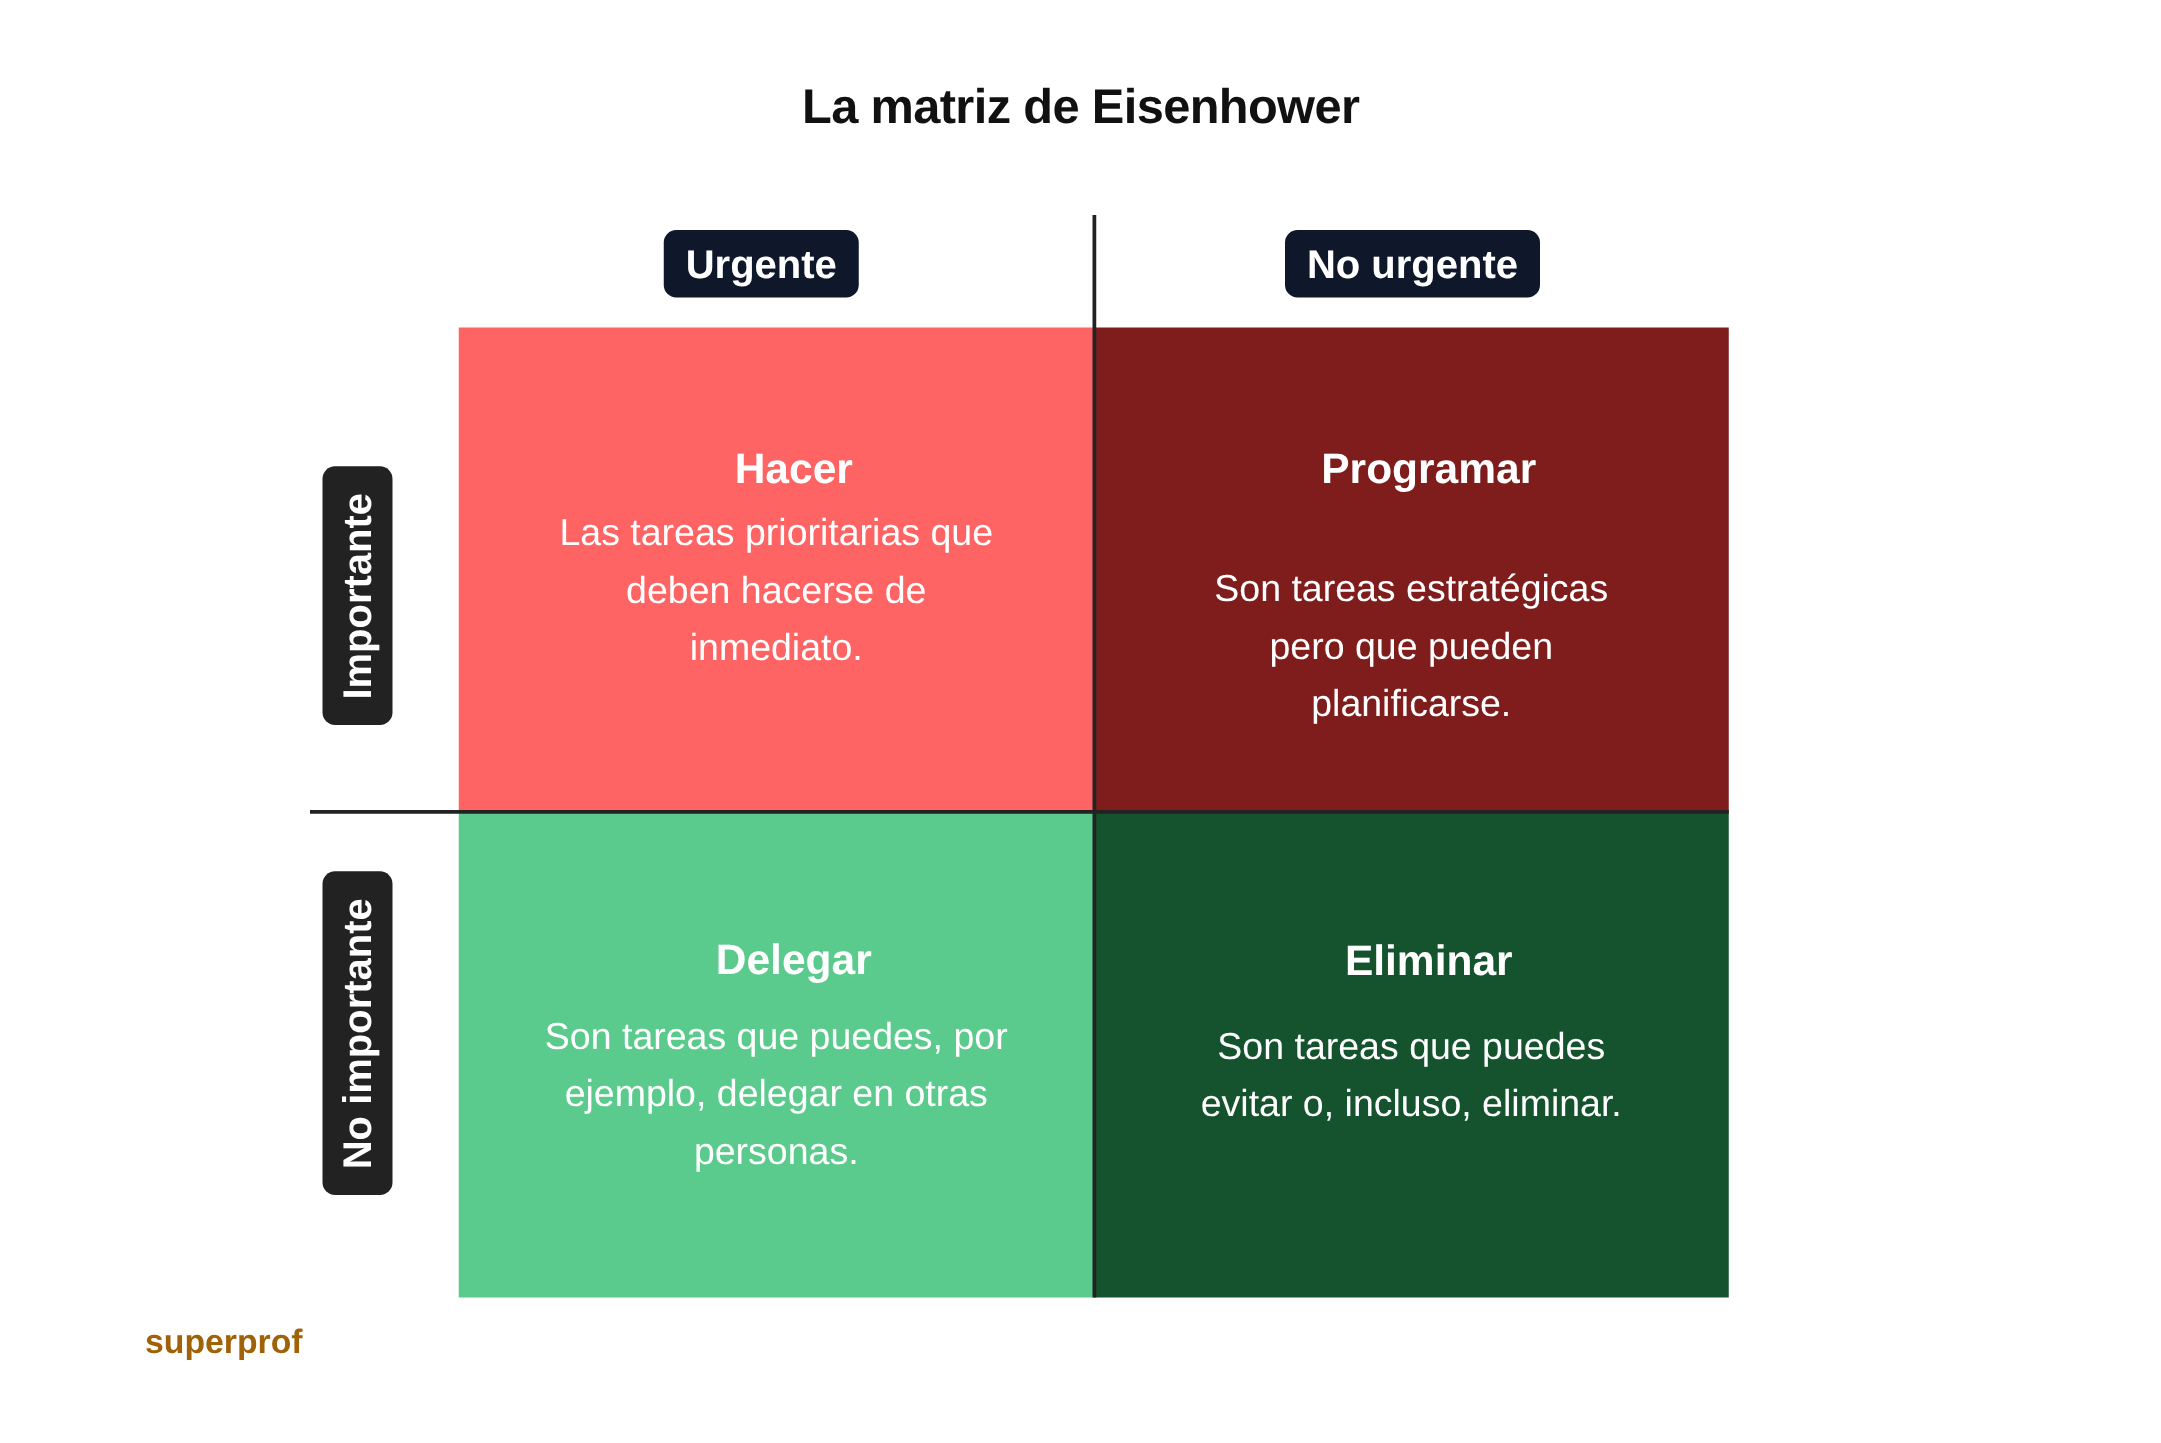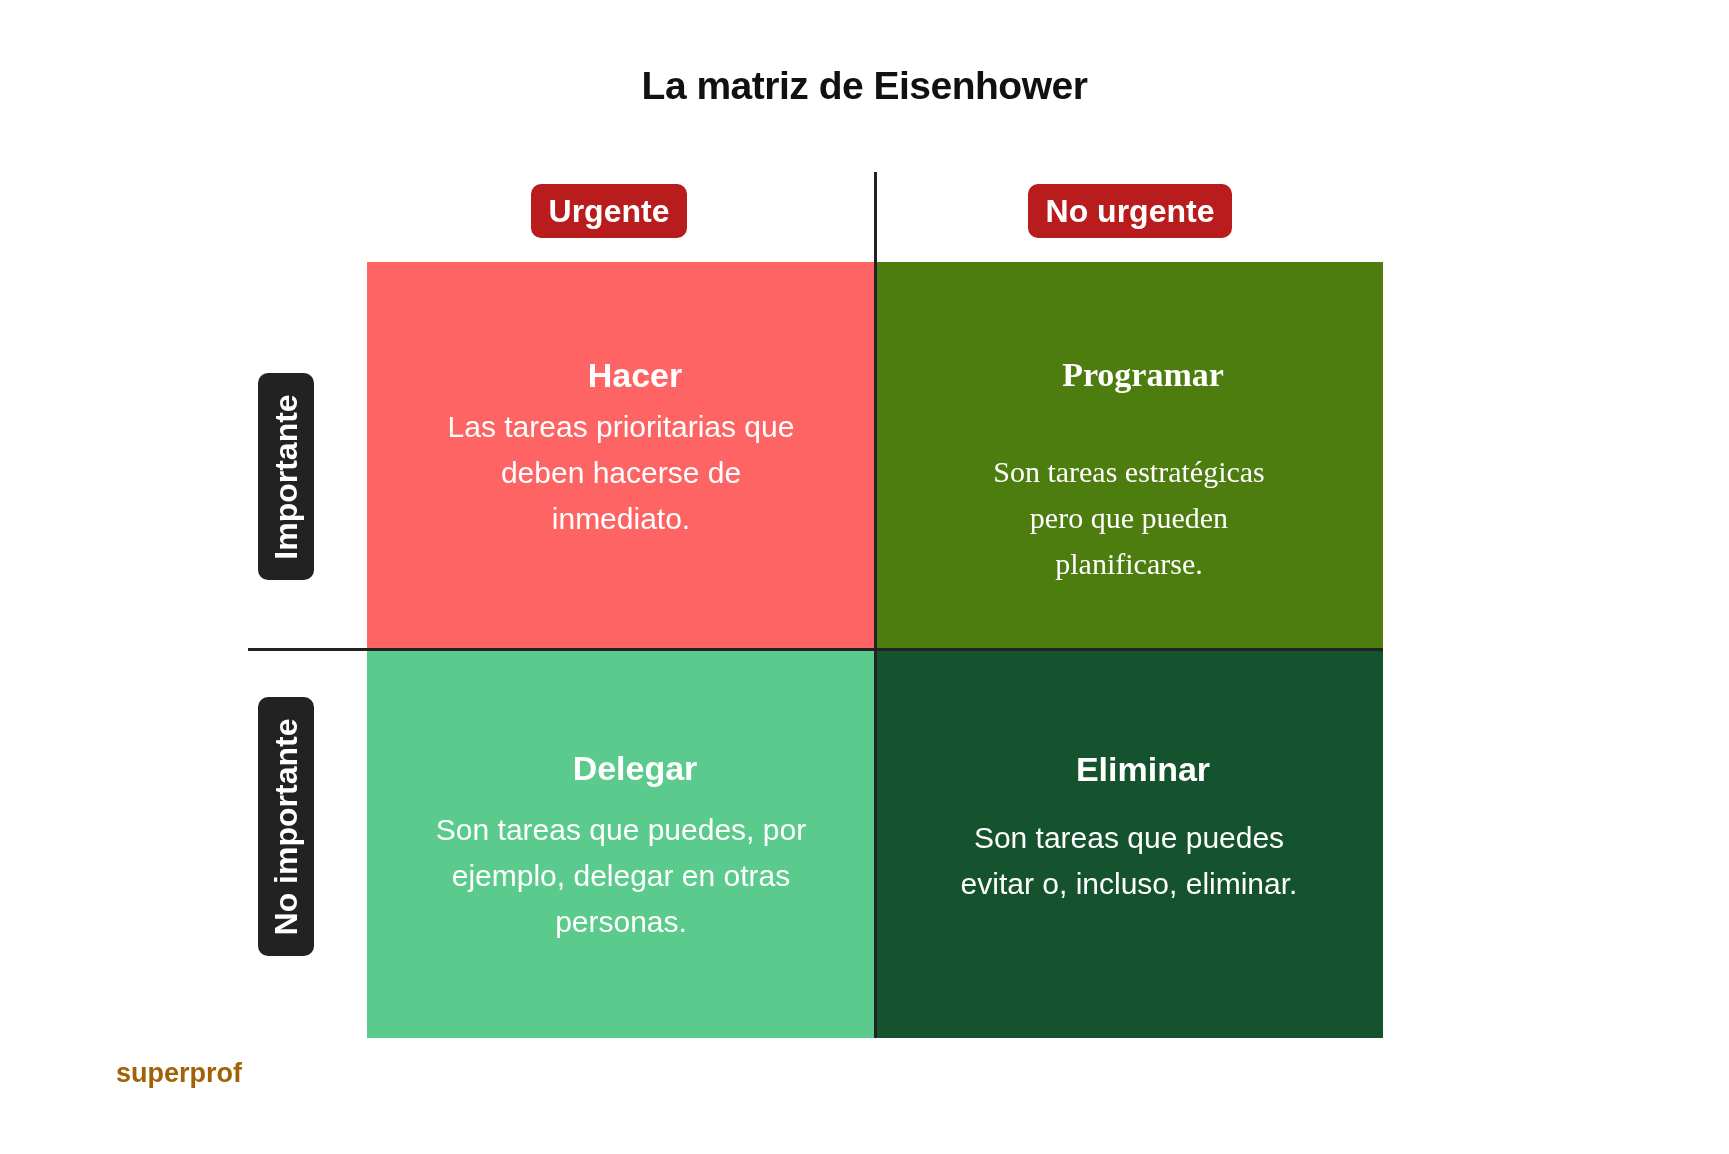--- a/index.html
+++ b/index.html
@@ -1,20 +1,20 @@
 <!DOCTYPE html>
 <html><head>
 <meta charset="utf-8">
 <style>
   html, body { margin: 0; padding: 0; background: #ffffff; }
   body { width: 1729px; height: 1154px; position: relative; overflow: hidden;
          font-family: "Liberation Sans", "DejaVu Sans", sans-serif; }
   .title { position: absolute; left: 0; width: 1729px; top: 62px; text-align: center;
            font-size: 39px; font-weight: 700; color: #111111; letter-spacing: -0.5px; line-height: 48px; }
-  .col-badge { position: absolute; background: #b91c1c; color: #ffffff; border-radius: 10px;
+  .col-badge { position: absolute; background: #0f172a; color: #ffffff; border-radius: 10px;
                font-size: 32px; font-weight: 700; line-height: 54px; height: 54px; text-align: center;
                box-sizing: border-box; white-space: nowrap; }
   .row-badge { position: absolute; background: #222222; border-radius: 10px; width: 56px; }
   .row-badge span { position: absolute; left: 50%; top: 50%; transform: translate(-50%, -50%) rotate(-90deg);
                     color: #ffffff; font-size: 32px; font-weight: 700; white-space: nowrap; line-height: 40px; }
   .quad { position: absolute; box-sizing: border-box; color: #ffffff; text-align: center; }
   .quad h2 { position: absolute; left: 0; right: 0; margin: 0; font-size: 34px; font-weight: 700; line-height: 40px; padding-left: 28px; }
   .quad p { position: absolute; left: 0; right: 0; margin: 0 auto; font-size: 30px; font-weight: 400;
             line-height: 46px; white-space: pre-line; }
   .vline { position: absolute; left: 874px; top: 172px; width: 3px; height: 866px; background: #222222; }
@@ -36,21 +36,21 @@
   <span>No importante</span>
 </div>
 
 <div class="quad" style="left:367px; top:262px; width:508px; height:388px; background:#FF6464;">
   <h2 style="top:93px;">Hacer</h2>
   <p style="top:142px;">Las tareas prioritarias que
 deben hacerse de
 inmediato.</p>
 </div>
 
-<div class="quad" style="left:875px; top:262px; width:508px; height:388px; background:#4d7c0f;font-family:Liberation Serif, serif;">
+<div class="quad" style="left:875px; top:262px; width:508px; height:388px; background:#7f1d1d;">
   <h2 style="top:93px;">Programar</h2>
   <p style="top:142px;margin-top:45px;">Son tareas estratégicas
 pero que pueden
 planificarse.</p>
 </div>
 
 <div class="quad" style="left:367px; top:650px; width:508px; height:388px; background:#5BCB8D;">
   <h2 style="top:98px;">Delegar</h2>
   <p style="top:157px;">Son tareas que puedes, por
 ejemplo, delegar en otras

